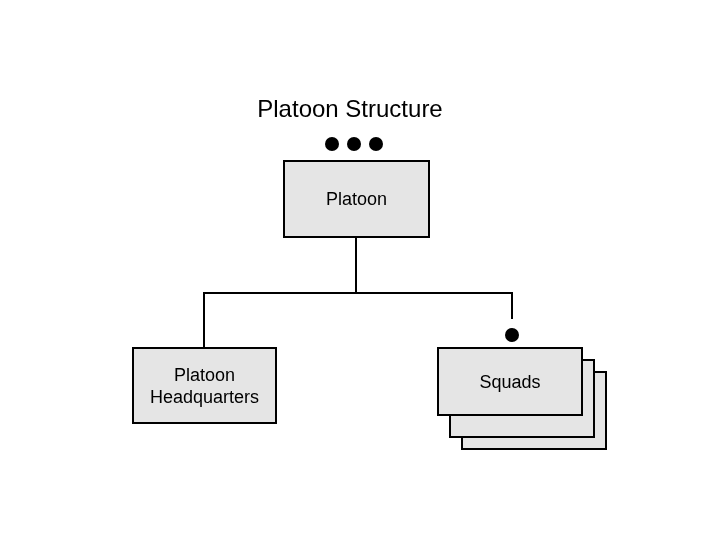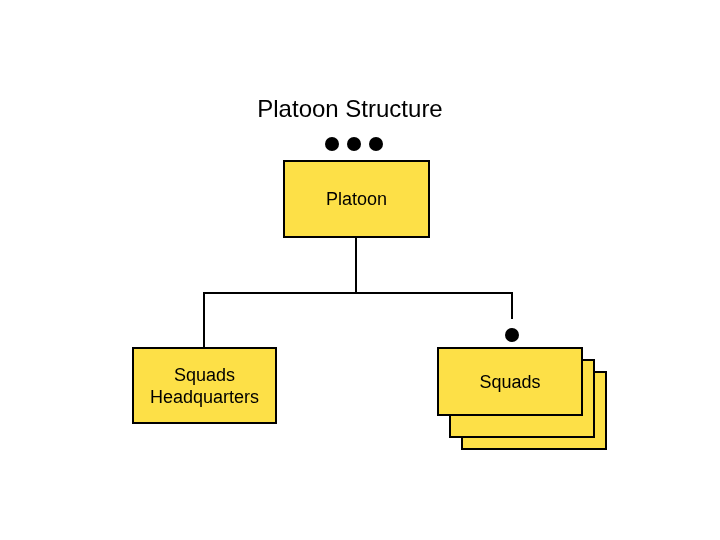--- a/index.html
+++ b/index.html
@@ -18,21 +18,21 @@
     top: 95px;
     width: 400px;
     text-align: center;
     font-size: 24px;
     line-height: 28px;
     font-weight: 400;
     color: #000000;
   }
   .box {
     position: absolute;
-    background: #fde047;
+    background: #e5e5e5;
     border: 2px solid #000000;
     box-sizing: border-box;
     display: flex;
     align-items: center;
     justify-content: center;
     text-align: center;
     font-size: 18px;
     line-height: 22px;
     color: #000000;
   }
@@ -74,21 +74,21 @@
   <div class="line" style="left:355px; top:238px; width:2px; height:56px;"></div>
   <div class="line" style="left:203px; top:292px; width:310px; height:2px;"></div>
   <div class="line" style="left:203px; top:292px; width:2px; height:55px;"></div>
   <div class="line" style="left:511px; top:292px; width:2px; height:27px;"></div>
 
   <div class="dots-row" style="left:505px; top:328px;">
       <span class="dot"></span>
     </div>
 
   <div class="box" style="left:132px; top:347px; width:145px; height:77px;">
-    <span class="box-label" style="max-width:130px;">Squads Headquarters</span>
+    <span class="box-label" style="max-width:130px;">Platoon Headquarters</span>
   </div>
 
   <div class="box" style="left:461px; top:371px; width:146px; height:79px;"></div>
   <div class="box" style="left:449px; top:359px; width:146px; height:79px;"></div>
   <div class="box" style="left:437px; top:347px; width:146px; height:69px;">
     <span class="box-label">Squads</span>
   </div>
 
 </div>
 

